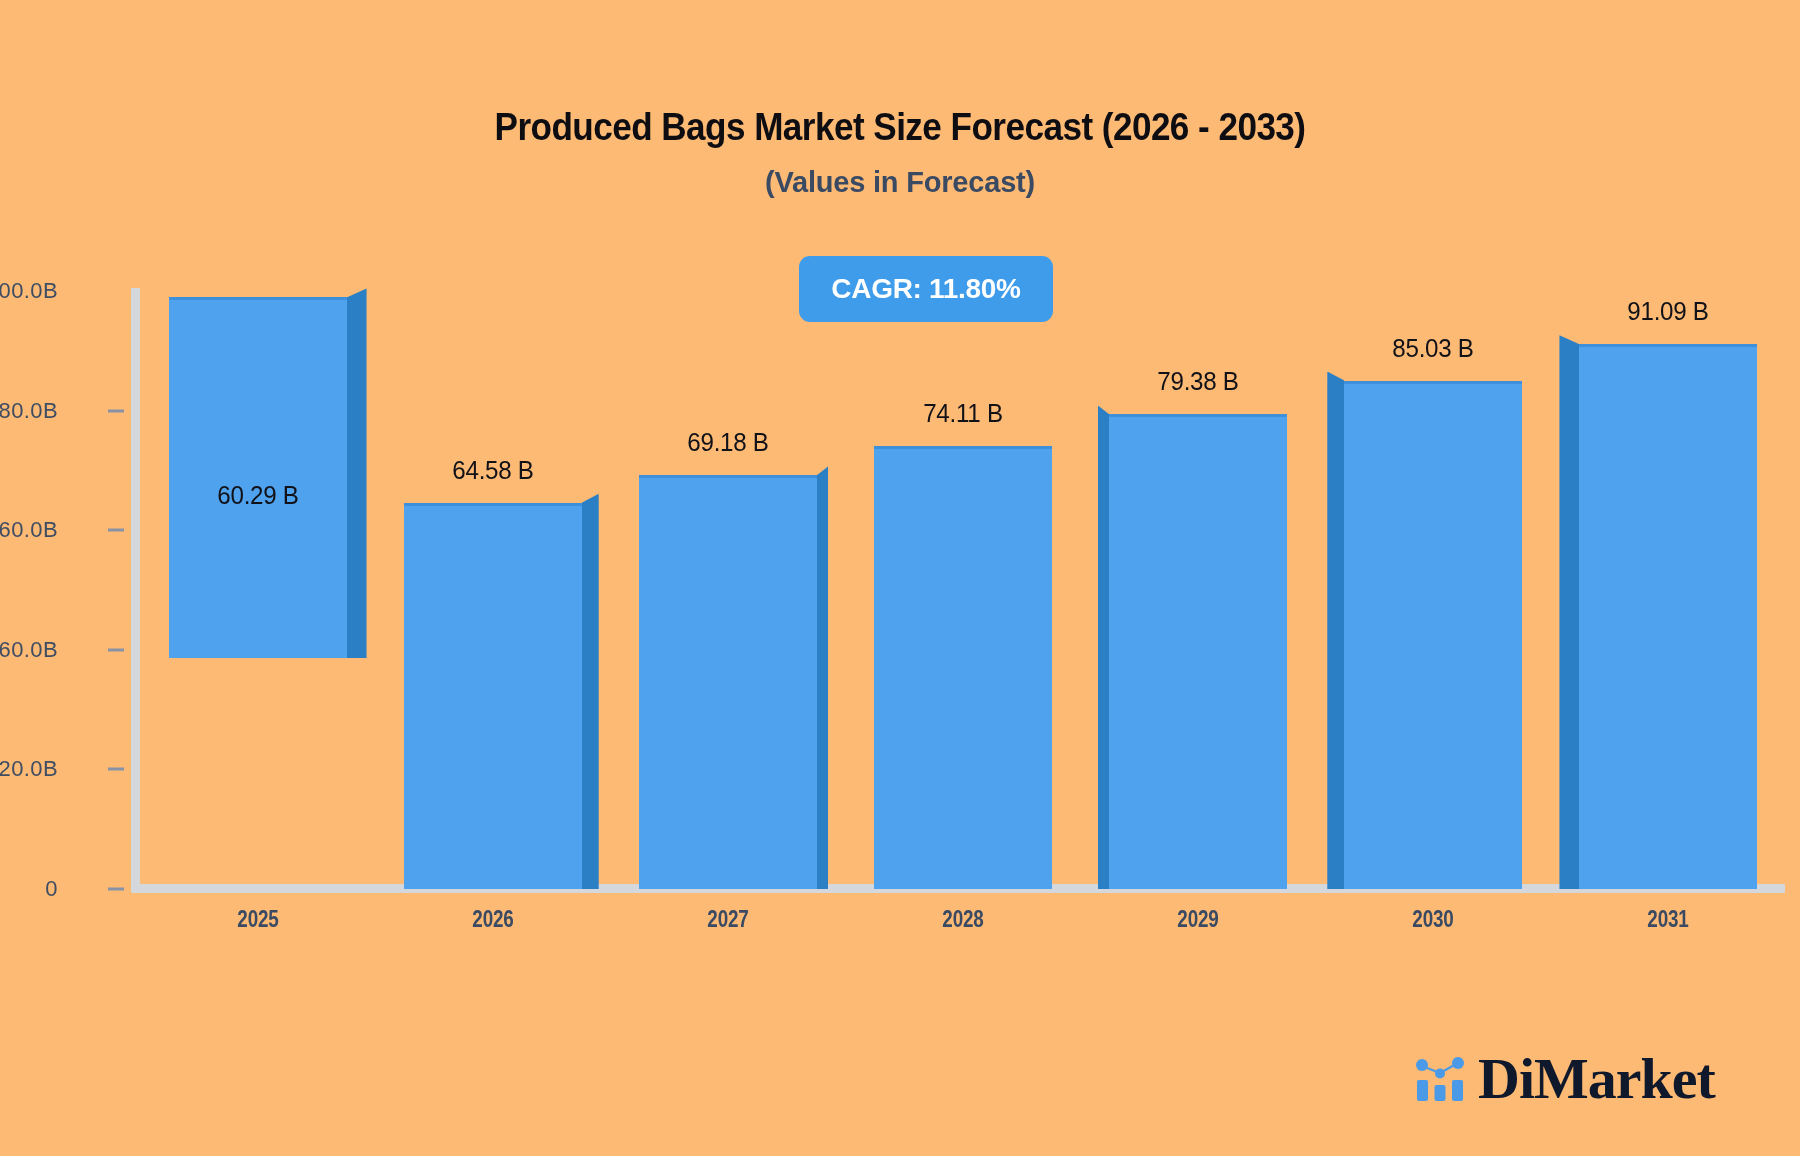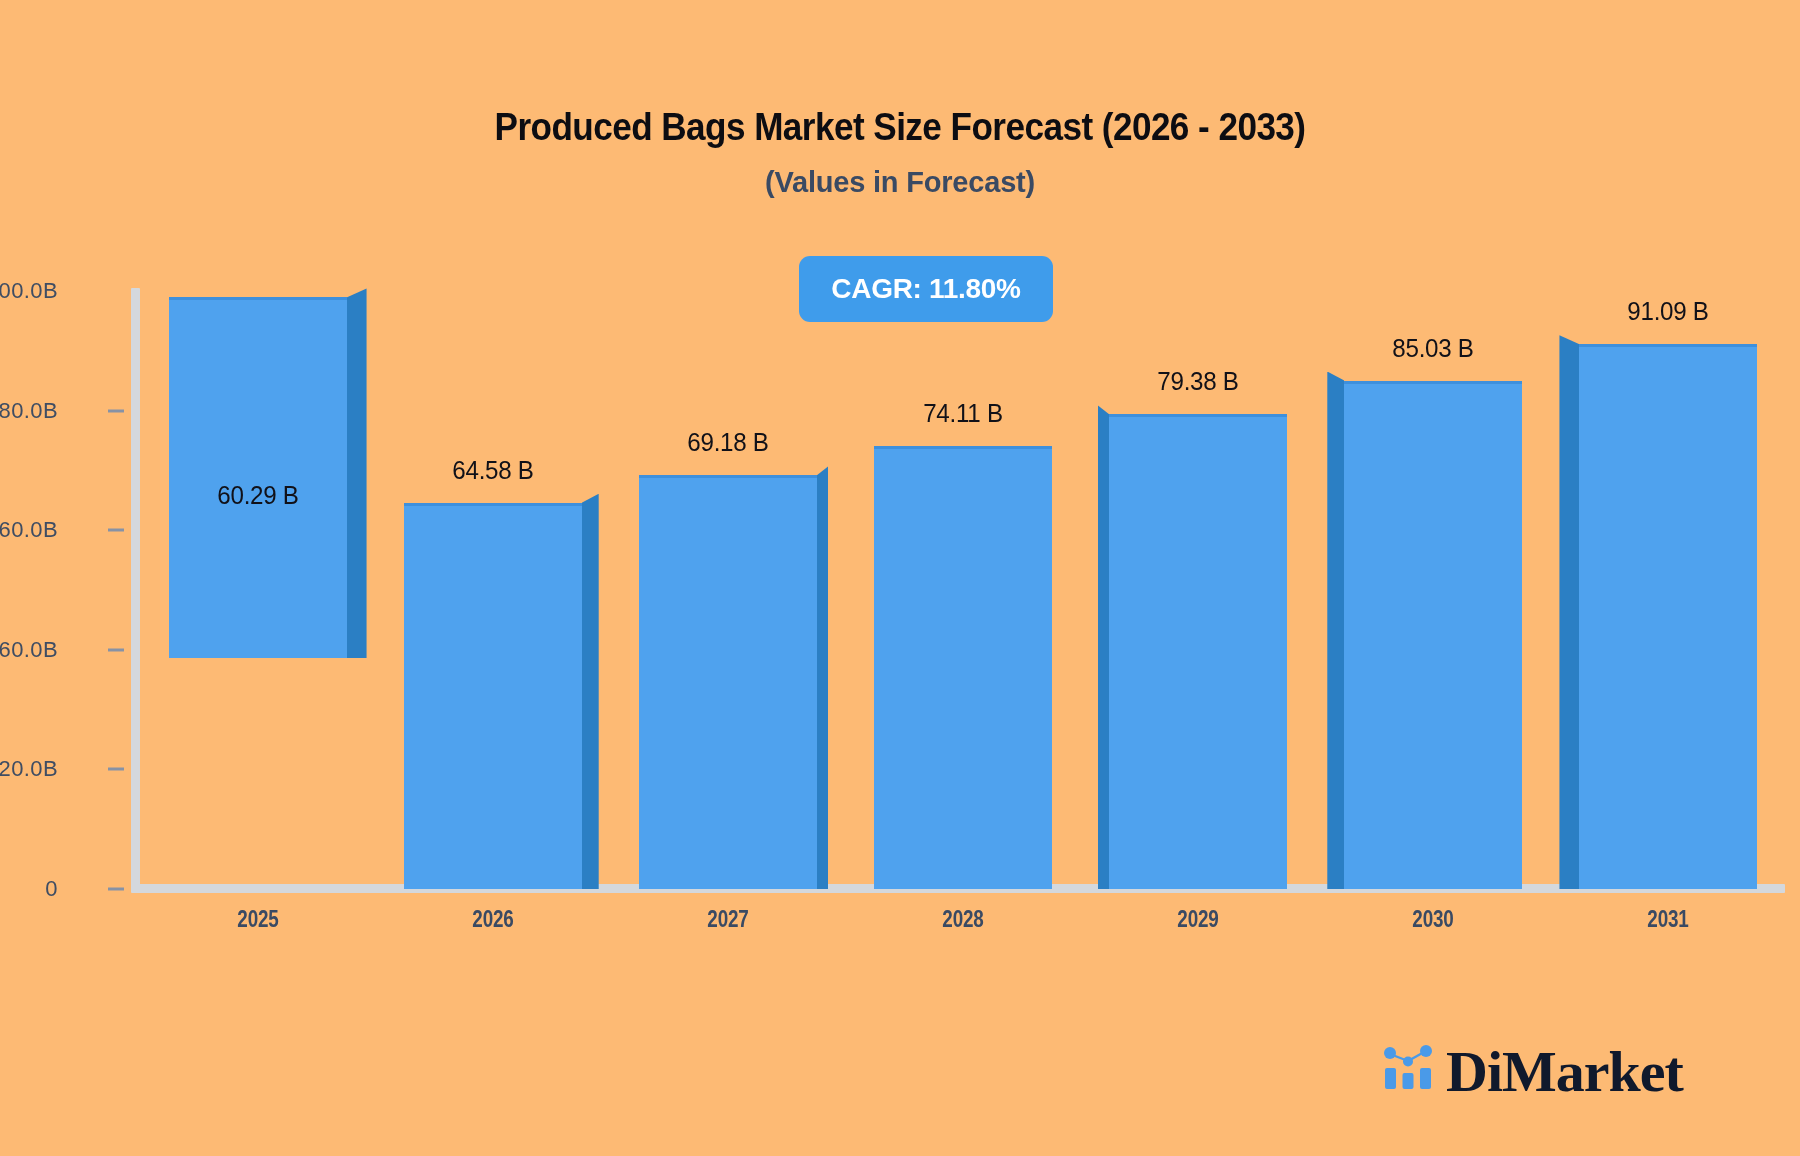--- a/index.html
+++ b/index.html
@@ -143,24 +143,25 @@
     font-weight: bold;
     color: #3a4a63;
     letter-spacing: -0.2px;
     transform: scaleX(0.82);
     white-space: nowrap;
   }
 
   
   #logo {
     position: absolute;
-    left: 1382px;
+    left: 1414px;
     top: 1043px;
     height: 72px;
     display: flex;
+    align-items: center;
     gap: 12px;
   }
   #logo .mark { width: 52px; height: 48px; display: block; }
   #logo .wordmark {
     font-family: "Liberation Serif", serif;
     font-size: 58px;
     font-weight: bold;
     color: #10192c;
     letter-spacing: -1px;
     line-height: 1;

